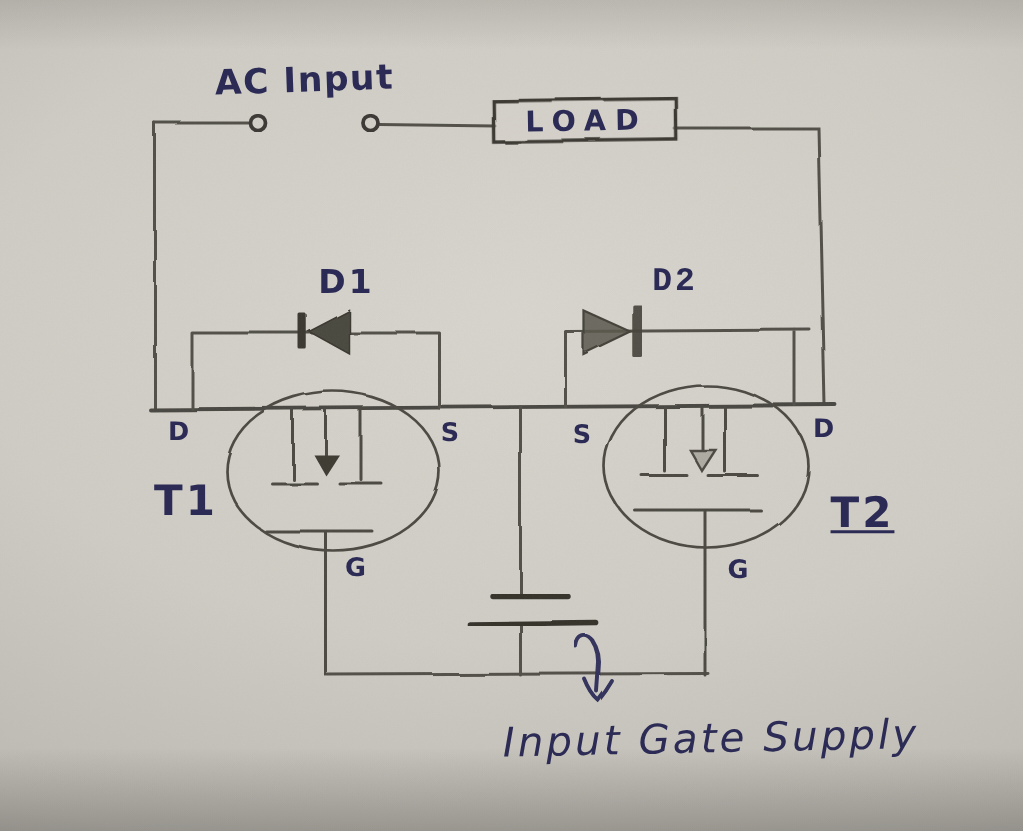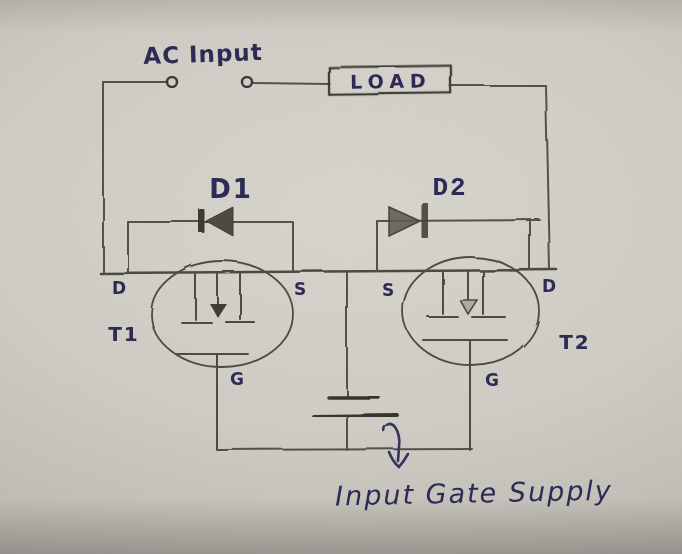--- a/index.html
+++ b/index.html
@@ -15,22 +15,22 @@
   svg.circuit{position:absolute;left:0;top:0;}
   .lbl{
     position:absolute;
     color:#2c2b55;
     white-space:nowrap;
     transform:translate(-50%,-50%);
     user-select:none;
   }
   .ac    {font-size:23px;font-weight:bold;transform:translate(-50%,-50%) rotate(-2deg);letter-spacing:1px;}
   .load  {font-size:19px;font-weight:bold;letter-spacing:6px;transform:translate(-50%,-50%) rotate(-1deg);}
-  .dref  {font-size:26px;font-weight:bold;letter-spacing:2px;}
-  .tref  {font-size:20px;font-weight:bold;letter-spacing:2px;}
+  .dref  {font-size:22px;font-weight:bold;letter-spacing:2px;}
+  .tref  {font-size:28px;font-weight:bold;letter-spacing:2px;}
   .pin   {font-size:17px;font-weight:bold;}
   .caption{
     font-size:27px;font-style:italic;letter-spacing:2px;
     transform:translate(-50%,-50%) rotate(-1.2deg);
   }
 </style>
 </head>
 <body>
 
 <div class="stage">
@@ -109,17 +109,17 @@
 
   <span class="lbl ac" style="left:203px;top:54px;">AC Input</span>
   <span class="lbl load" style="left:391px;top:81px;">LOAD</span>
   <span class="lbl dref" style="left:231px;top:189px;">D1</span>
   <span class="lbl dref" style="left:450px;top:188px;font-family:Liberation Mono, monospace;">D2</span>
   <span class="lbl pin" style="left:119px;top:288px;">D</span>
   <span class="lbl pin" style="left:300px;top:289px;">S</span>
   <span class="lbl pin" style="left:388px;top:290px;">S</span>
   <span class="lbl pin" style="left:549px;top:286px;">D</span>
   <span class="lbl tref" style="left:124px;top:334px;">T1</span>
-  <span class="lbl tref" style="left:575px;top:342px;">T2</span>
+  <span class="lbl tref" style="left:575px;top:342px;text-decoration:underline;">T2</span>
   <span class="lbl pin" style="left:237px;top:379px;">G</span>
   <span class="lbl pin" style="left:492px;top:380px;">G</span>
   <span class="lbl caption" style="left:474px;top:493px;">Input Gate Supply</span>
 </div>
 
 </body></html>

